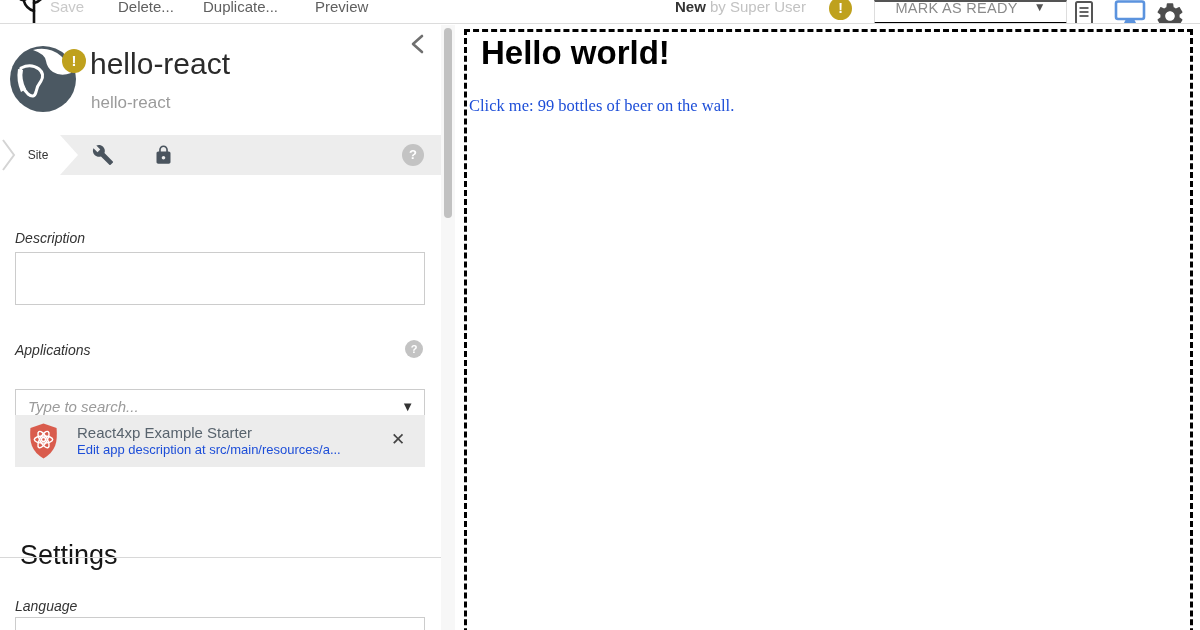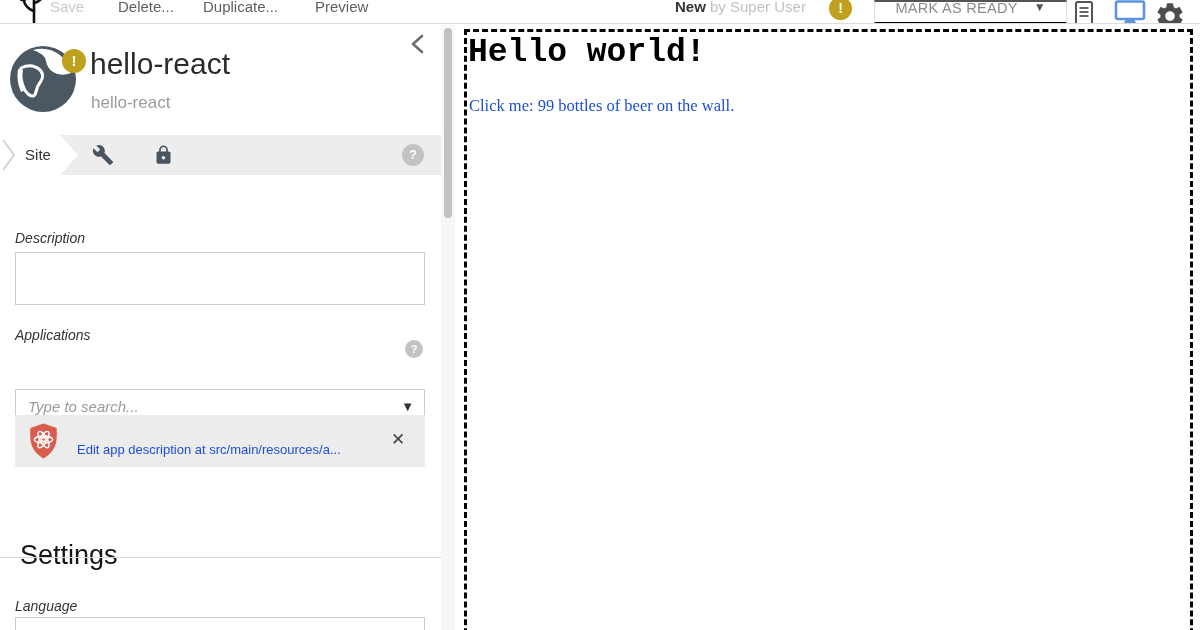--- a/index.html
+++ b/index.html
@@ -52,37 +52,37 @@
     background:#bfa11d; color:#fff; font-size:15px; font-weight:bold; text-align:center; line-height:24px;
   }
   .content-title { position:absolute; left:90px; top:22px; font-size:30px; line-height:34px; color:#2b2b2b; }
   .content-path  { position:absolute; left:91px; top:68px; font-size:17px; line-height:20px; color:#9b9b9b; }
 
   .tabbar { position:absolute; left:0; top:110px; width:441px; height:40px; background:#ededed; }
   .tab-site {
     position:absolute; left:0; top:0; width:78px; height:40px; background:#fff;
     clip-path:polygon(0 0, 60px 0, 78px 50%, 60px 100%, 0 100%); cursor:pointer; border:none; padding:0;
   }
-  .tab-site-label { position:absolute; left:16px; top:0; width:44px; text-align:center; font-size:15px; line-height:40px; color:#333; }
+  .tab-site-label { position:absolute; left:16px; top:0; width:44px; text-align:center; font-size:12px; line-height:40px; color:#333; }
   .step-chevron { position:absolute; left:2px; top:0; }
   .tab-wrench { position:absolute; left:92px; top:9px; width:22px; height:22px; background:none; border:none; padding:0; cursor:pointer; }
   .tab-lock   { position:absolute; left:153px; top:9px; width:21px; height:22px; background:none; border:none; padding:0; cursor:pointer; }
   .help-circle {
     border-radius:50%; background:#c3c3c3; color:#fff; font-weight:bold; text-align:center;
     border:none; cursor:pointer; padding:0;
   }
   .tab-help { position:absolute; left:402px; top:9px; width:22px; height:22px; font-size:13px; line-height:22px; }
 
   .form-label { position:absolute; left:15px; font-size:14px; line-height:15px; color:#333;font-style:italic; }
   .lbl-description { top:206px; }
   .description-area {
     position:absolute; left:15px; top:227px; width:410px; height:53px;
     border:1px solid #ccc; background:#fff; resize:none; font-family:inherit;
   }
-  .lbl-applications { top:303px; }
+  .lbl-applications { top:318px; }
   .apps-help { position:absolute; left:405px; top:315px; width:18px; height:18px; font-size:11px; line-height:18px; }
   .combobox { position:absolute; left:15px; top:340px; width:410px; height:34px; border:1px solid #ccc; background:#fff;margin-top:24px; }
   .combobox input {
     position:absolute; inset:0; border:none; outline:none; width:100%; height:100%;
     padding:0 30px 0 12px; font-family:inherit; font-size:15px; color:#333; background:transparent;
   }
   .combobox input::placeholder { color:#9b9b9b; font-style:italic; opacity:1; }
   .combobox .cb-caret { position:absolute; right:10px; top:9px; font-size:13px; color:#333; cursor:pointer; line-height:16px; }
 
   .app-row { position:absolute; left:15px; top:390px; width:410px; height:52px; background:#ececec; }
@@ -102,21 +102,21 @@
   .scroll-track { position:absolute; left:441px; top:0; width:14px; height:605px; background:#f7f7f7; }
   .scroll-thumb { position:absolute; left:3px; top:3px; width:8px; height:190px; border-radius:4px; background:#c1c1c1; cursor:pointer; }
 
   
   .preview { position:absolute; left:455px; top:25px; width:745px; height:605px; background:#fff; overflow:hidden; }
   .page-region {
     position:absolute; left:9px; top:4px; width:729px; height:650px;
     border:3px dashed #000; cursor:pointer; background:#fff;
   }
   .page-heading {
-    margin:2px 0 0 1px; font-family:Liberation Mono, monospace; font-weight:bold;
+    margin:2px 0 0 14px; font-family:Liberation Sans, sans-serif; font-weight:bold;
     font-size:33px; line-height:38px; color:#000;
   }
   .page-paragraph {
     margin:24px 0 0 2px; font-family:"Liberation Serif", serif;
     font-size:16.5px; line-height:19px; color:#1d4ed8;
   }
 </style>
 </head>
 <body>
 
@@ -244,20 +244,21 @@
         <svg width="31" height="38" viewBox="0 0 32 38">
           <path d="M16 1 L29.5 5.5 Q30.5 17 28 24 Q25 32 16 37 Q7 32 4 24 Q1.5 17 2.5 5.5 Z" fill="#d95c4d"></path>
           <g stroke="#fff" stroke-width="1.5" fill="none">
             <ellipse cx="16" cy="17.5" rx="9.5" ry="3.7"></ellipse>
             <ellipse cx="16" cy="17.5" rx="9.5" ry="3.7" transform="rotate(60 16 17.5)"></ellipse>
             <ellipse cx="16" cy="17.5" rx="9.5" ry="3.7" transform="rotate(120 16 17.5)"></ellipse>
             <circle cx="16" cy="17.5" r="2.1"></circle>
           </g>
         </svg>
       </span>
+      <div class="app-name">React4xp Example Starter</div>
       <div class="app-desc">Edit app description at src/main/resources/a...</div>
       <button class="app-remove">✕</button>
     </div>
 
     <h2 class="settings-heading" style="font-weight:normal;margin:12px;">Settings</h2>
     <div class="settings-divider"></div>
 
     <label class="form-label lbl-language">Language</label>
     <input type="text" class="language-input" value="" style="">
 

